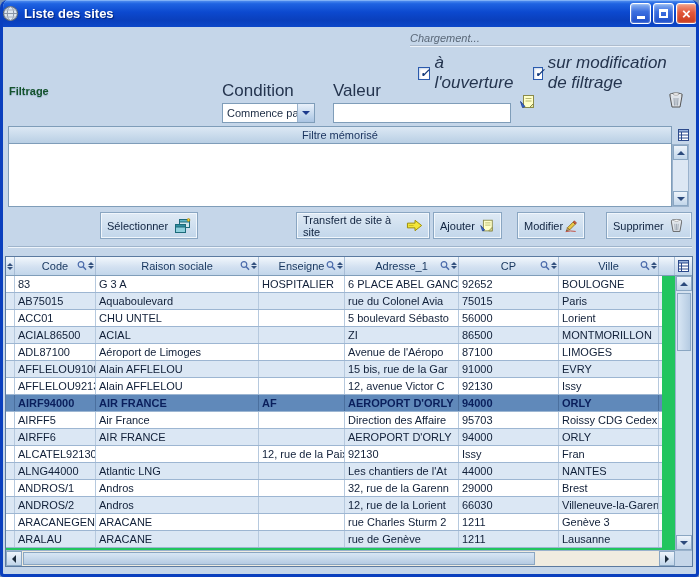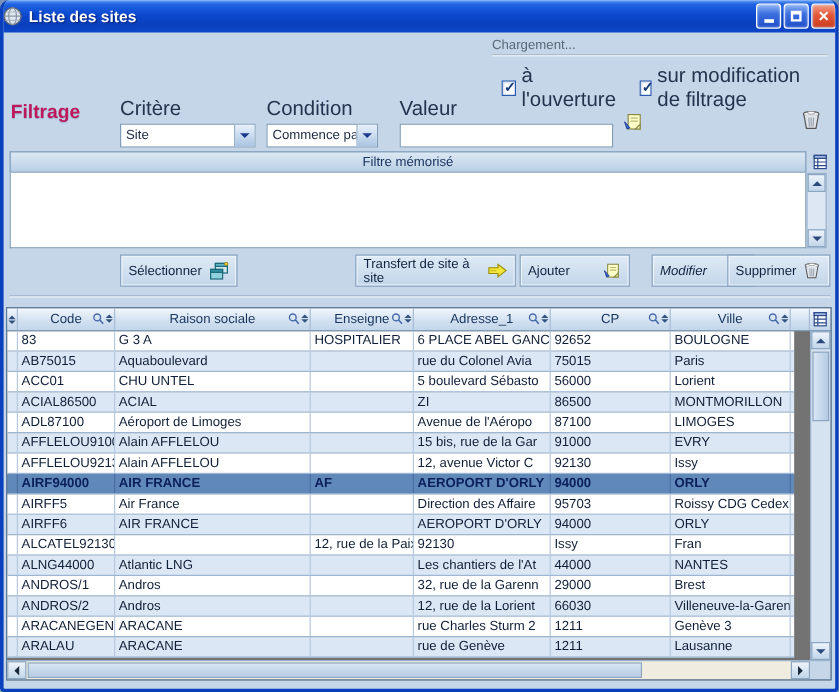--- a/index.html
+++ b/index.html
@@ -28,33 +28,33 @@
     color:#fff; cursor:default;
   }
   .winbtn.close { background:linear-gradient(180deg,#f0a088 0%,#e2573a 45%,#c93c1d 100%); }
   .glyph-min { width:8px; height:3px; background:#fff; margin-top:8px; }
   .glyph-max { width:9px; height:9px; border:2px solid #fff; border-top-width:3px; }
   .glyph-close { font-size:15px; font-weight:bold; line-height:15px; }
   
   .content { position:absolute; top:27px; left:0; right:0; bottom:0; }
   label,.lbl { font-size:17px; color:#24344e; }
   
-  .chargement { position:absolute; left:407px; top:5px; width:280px; }
+  .chargement { position:absolute; left:407px; top:5px; width:280px;font-style:italic; }
   .chargement-label { font-size:11px; color:#5a6878; padding-bottom:1px;
     border-bottom:1px solid #aebccd; box-shadow:0 1px 0 #eef4fb; }
   .cb-row { display:flex; align-items:center; gap:6px; margin-top:7px; }
   .cb-item { display:flex; align-items:center; gap:5px; }
   .cb-item:first-child { margin-left:8px; }
   .cb-item + .cb-item { margin-left:12px; }
   .checkbox { width:13px; height:13px; background:#fff; border:1px solid #2a5aad;
     box-shadow:inset 1px 1px 2px #c9d6e8; position:relative; }
   .checkbox.checked::after { content:"\2713"; position:absolute; left:1px; top:-2px;
     font-size:12px; font-weight:bold; color:#143a7b; }
   
-  .filtrage-label { position:absolute; left:6px; top:58px; color:#be185d; font-weight:bold; font-size:16px; text-shadow:0 1px 1px #9ab2cc; }
+  .filtrage-label { position:absolute; left:6px; top:58px; color:#14532d; font-weight:bold; font-size:11px; text-shadow:0 1px 1px #9ab2cc; }
   .field { position:absolute; }
   .field .lbl { display:block; margin-bottom:2px; }
   .f-critere { left:97px; top:54px; width:113px; }
   .f-condition { left:219px; top:54px; width:93px; }
   .f-valeur { left:330px; top:54px; width:178px; }
   .combo { height:20px; background:#fff; border:1px solid #7f9db9; display:flex; align-items:stretch; }
   .combo-value { flex:1; font-size:11px; color:#1a2a42; padding:3px 4px; overflow:hidden; white-space:nowrap; }
   .combo-btn { width:17px; background:linear-gradient(180deg,#e9f1fb,#bcd2ea 70%,#aac4e2);
     border-left:1px solid #9ab2cc; display:flex; align-items:center; justify-content:center; }
   .tri-down { width:0; height:0; border-left:4px solid transparent; border-right:4px solid transparent; border-top:4px solid #1c3a8c; }
@@ -80,28 +80,28 @@
   .tri-right-s { width:0;height:0;border-top:4px solid transparent;border-bottom:4px solid transparent;border-left:4px solid #1a2a3a; }
   
   .btn { position:absolute; top:185px; height:27px;
     background:linear-gradient(180deg,#dfeaf5,#c2d6ea);
     border:1px solid #8aa6c2; box-shadow:inset 0 0 0 1px #f0f6fc;
     display:flex; align-items:center; justify-content:space-between;
     padding:0 6px; font-size:11px; color:#10233f; cursor:default; }
   .b-actualiser { left:5px; width:88px; }
   .b-selectionner { left:97px; width:98px; }
   .b-transfert { left:293px; width:134px; }
-  .b-ajouter { left:430px; width:92px; }
-  .b-modifier { left:540px; width:86px;font-style:italic; }
+  .b-ajouter { left:430px; width:69px; }
+  .b-modifier { left:514px; width:68px; }
   .b-supprimer { left:603px; width:86px; }
   .divider { position:absolute; left:5px; width:684px; top:219px; height:2px;
     border-top:1px solid #9fb4cb; border-bottom:1px solid #eef4fb; }
   
   .table { position:absolute; left:2px; top:229px; width:688px; height:311px;
-    border:1px solid #5b7aa0; background:#737373; }
+    border:1px solid #5b7aa0; background:#22c55e; }
   .thead { display:grid; grid-template-columns:9px 81px 163px 86px 114px 100px 100px 16px 17px;
     height:19px; background:linear-gradient(180deg,#f2f7fc,#d3e1f1 55%,#c2d6ea);
     border-bottom:1px solid #7f9db9; }
   .th { position:relative; display:flex; align-items:center; justify-content:center;
     font-size:11px; color:#17365e; border-right:1px solid #a7bdd6; overflow:hidden; white-space:nowrap; }
   .th-icons { position:absolute; right:1px; top:3px; display:flex; align-items:center; gap:1px; }
   .sortstack { display:flex; flex-direction:column; gap:1px; }
   .sortstack .u { width:0;height:0;border-left:3px solid transparent;border-right:3px solid transparent;border-bottom:3px solid #33517e; }
   .sortstack .d { width:0;height:0;border-left:3px solid transparent;border-right:3px solid transparent;border-top:3px solid #33517e; }
   .tbody { position:absolute; left:0; top:19px; width:656px; bottom:16px; overflow:hidden; }
@@ -168,29 +168,20 @@
         </span>
         <span class="cb-item">
           <span class="checkbox checked"></span>
           <label>sur modification de filtrage</label>
         </span>
       </div>
     </div>
 
     <div class="filtrage-label">Filtrage</div>
 
-    <div class="field f-critere">
-      <span class="lbl">Critère</span>
-      <div class="combo">
-        <span class="combo-value">Site</span>
-        <span class="combo-btn">
-            <span class="tri-down"></span>
-          </span>
-      </div>
-    </div>
 
     <div class="field f-condition">
       <span class="lbl">Condition</span>
       <div class="combo">
         <span class="combo-value">Commence par</span>
         <span class="combo-btn">
             <span class="tri-down"></span>
           </span>
       </div>
     </div>

